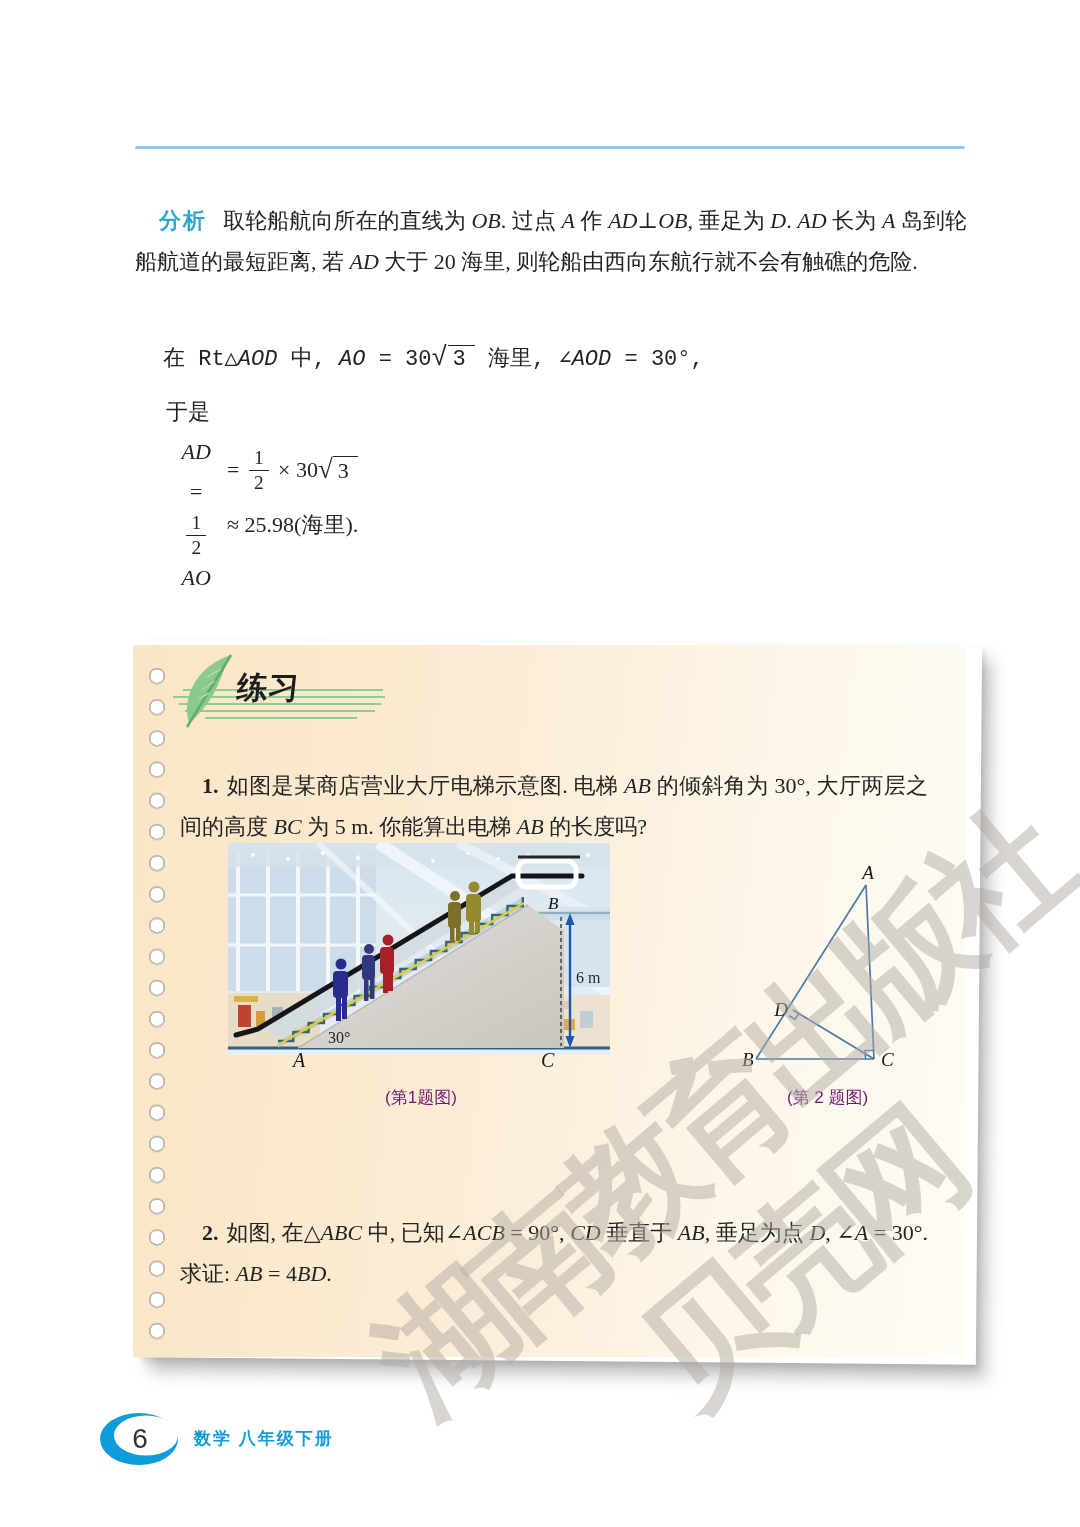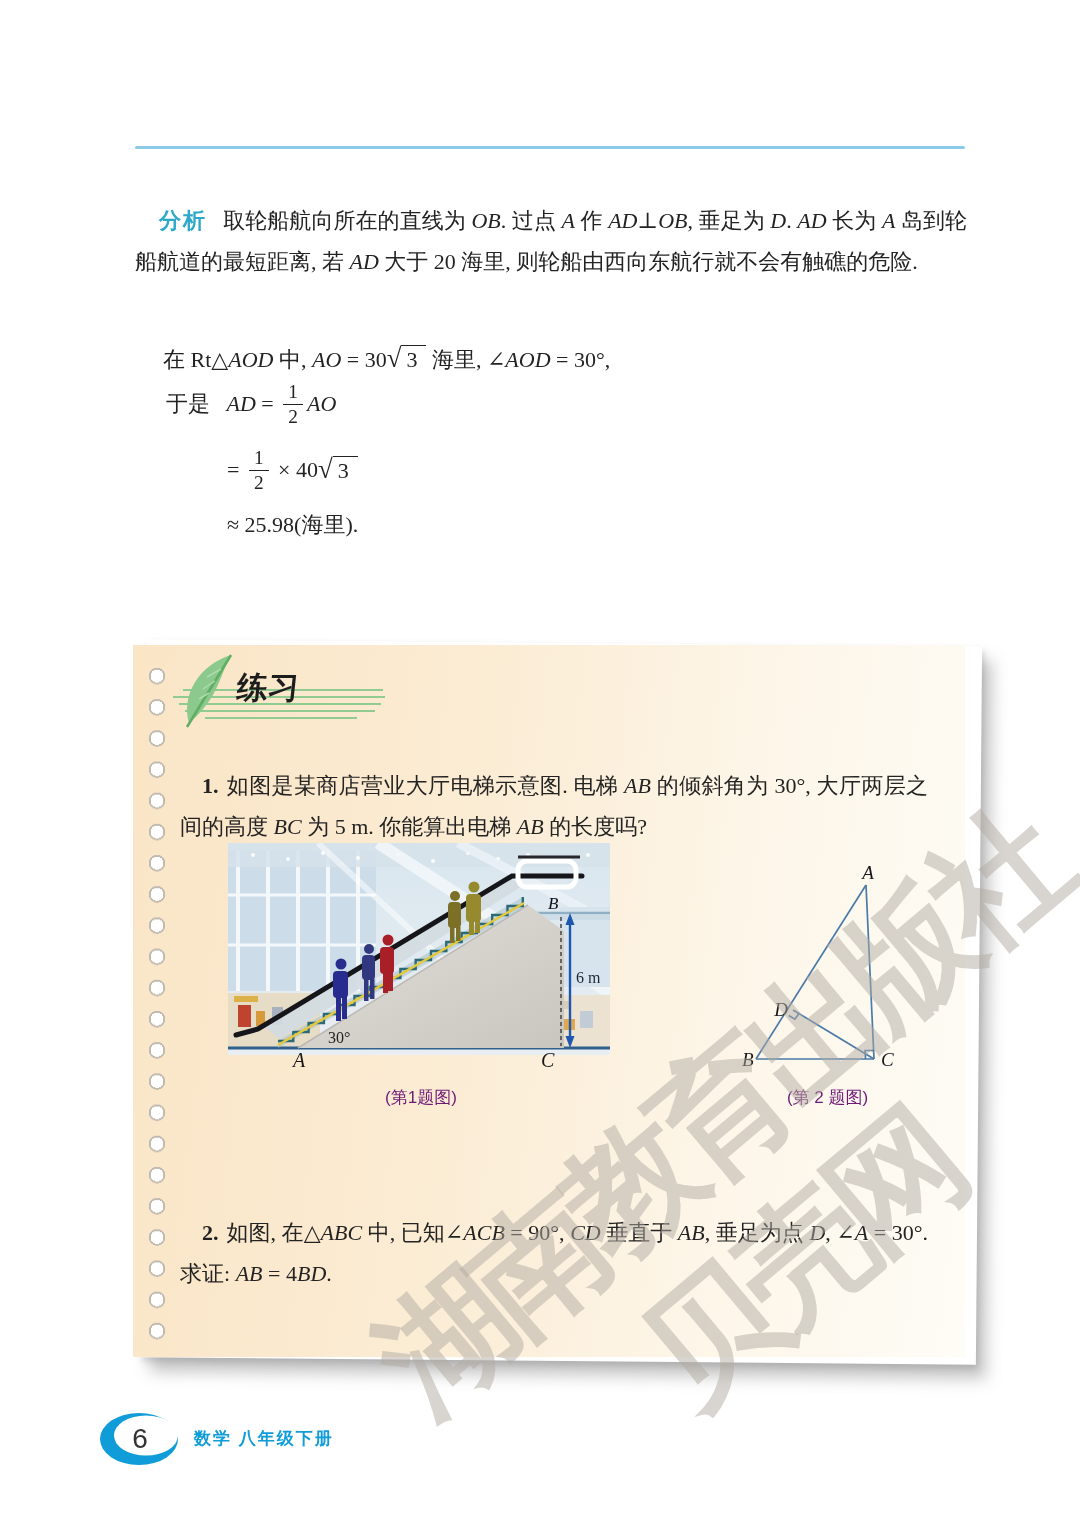--- a/index.html
+++ b/index.html
@@ -11,22 +11,22 @@
 
   .para{position:absolute;left:135px;width:832px;font-size:22px;line-height:41px;
         text-align:justify;text-indent:24px;margin-top:28px;}
   #analysis{top:172px;}
   #solution-line1{top:295px;}
   .sec-label{color:#2ba9c9;font-weight:bold;font-size:22px;letter-spacing:2px;
              font-family:"Liberation Sans","DejaVu Sans",sans-serif;margin-right:16px;font-style:normal;}
 
   .fline{position:absolute;font-size:22px;line-height:40px;}
   .fline-flex{display:flex;align-items:center;white-space:pre;}
-  #f1{left:163px;top:338px;}
-  #f2{left:166px;top:372px;height:64px;}
+  #f1{left:163px;top:338px;font-family:Liberation Mono, monospace;}
+  #f2{left:166px;top:392px;height:64px;flex-direction:column;}
   #f3{left:227px;top:440px;height:60px;}
   #f4{left:227px;top:505px;}
   #conclusion{left:163px;top:548px;}
 
   .mi{font-style:italic;}
   .mr{font-style:normal;}
   .frac{display:inline-block;vertical-align:middle;text-align:center;font-size:0.88em;
         line-height:1.12;margin:0 4px;}
   .frac .num{display:block;border-bottom:1.5px solid #222;padding:0 5px 1px;}
   .frac .den{display:block;padding-top:1px;}
@@ -83,21 +83,21 @@
 
 <div class="page">
 
   <div class="top-rule"></div>
 
   <p class="para" id="analysis"><span class="sec-label">分析</span><span><span class="mr">取轮船航向所在的直线为 </span><span class="mi">OB</span><span class="mr">. 过点 </span><span class="mi">A</span><span class="mr"> 作 </span><span class="mi">AD</span><span class="mr">⊥</span><span class="mi">OB</span><span class="mr">, 垂足为 </span><span class="mi">D</span><span class="mr">. </span><span class="mi">AD</span><span class="mr"> 长为 </span><span class="mi">A</span><span class="mr"> 岛到轮船航道的最短距离, 若 </span><span class="mi">AD</span><span class="mr"> 大于 20 海里, 则轮船由西向东航行就不会有触礁的危险.</span></span></p>
 
 
   <div class="fline" id="f1"><span class="mr">在 Rt△</span><span class="mi">AOD</span><span class="mr"> 中, </span><span class="mi">AO</span><span class="mr"> = 30</span><span class="rad"><span class="rsym">√</span><span class="rbar">3</span></span><span class="mr"> 海里, ∠</span><span class="mi">AOD</span><span class="mr"> = 30°,</span></div>
   <div class="fline fline-flex" id="f2"><span class="mr">于是   </span><span class="mi">AD</span><span class="mr"> = </span><span class="frac"><span class="num">1</span><span class="den">2</span></span><span class="mi">AO</span></div>
-  <div class="fline fline-flex" id="f3"><span class="mr">= </span><span class="frac"><span class="num">1</span><span class="den">2</span></span><span class="mr"> × 40</span><span class="rad"><span class="rsym">√</span><span class="rbar">3</span></span></div>
+  <div class="fline fline-flex" id="f3"><span class="mr">= </span><span class="frac"><span class="num">1</span><span class="den">2</span></span><span class="mr"> × 30</span><span class="rad"><span class="rsym">√</span><span class="rbar">3</span></span></div>
   <div class="fline" id="f4"><span class="mr"> ≈ 25.98(海里).</span></div>
 
   <div id="practice">
     <div class="sheet-back"></div>
     <div class="sheet"></div>
     <div class="holes"></div>
 
     <div class="glines">
       <span class="gline" style="left:12px;top:0;width:200px"></span>
       <span class="gline" style="left:2px;top:7px;width:212px"></span>

